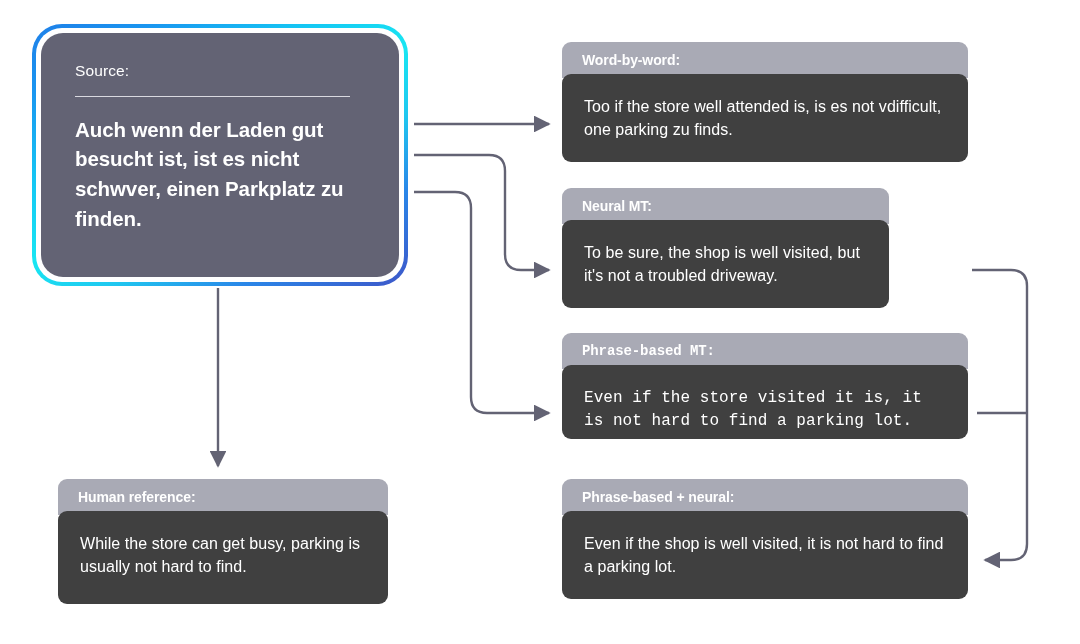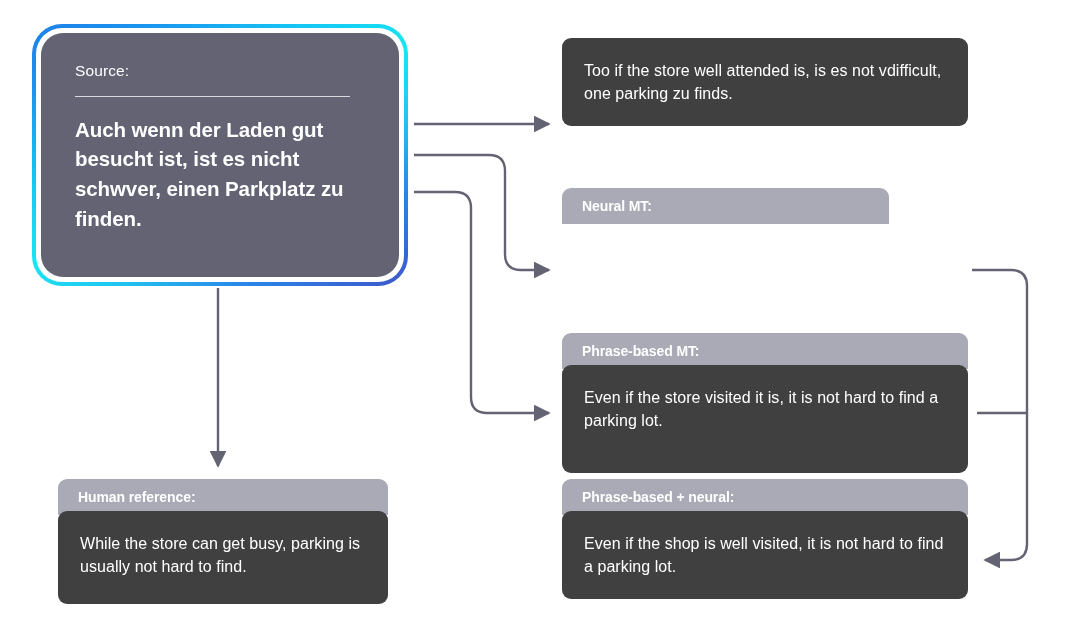--- a/index.html
+++ b/index.html
@@ -123,22 +123,22 @@
     margin: 0;
   }
 
   
   #card-wbw      { left: 562px; top: 42px;  width: 406px; }
   #card-wbw  .card-body   { height: 88px; }
 
   #card-neural   { left: 562px; top: 188px; width: 327px; }
   #card-neural .card-body { height: 88px; }
 
-  #card-phrase   { left: 562px; top: 333px; width: 406px; }
-  #card-phrase .card-body { height: 108px; }
+  #card-phrase   { left: 562px; top: 333px; width: 406px; font-family: Liberation Mono, monospace; }
+  #card-phrase .card-body { height: 74px; }
 
   #card-phrneu   { left: 562px; top: 479px; width: 406px; }
   #card-phrneu .card-body { height: 88px; }
 
   #card-human    { left: 58px;  top: 479px; width: 330px; }
   #card-human .card-body  { height: 93px; }
 </style>
 </head>
 <body>
 
@@ -165,29 +165,35 @@
 
   <div class="source-wrap">
     <div class="source-box">
       <p class="source-label">Source:</p>
       <div class="source-divider"></div>
       <p class="source-text">Auch wenn der Laden gut besucht ist, ist es nicht schwver, einen Parkplatz zu finden.</p>
     </div>
   </div>
 
   <div class="card" id="card-wbw">
+    <div class="card-header">
+      <span class="card-header-text">Word-by-word:</span>
+    </div>
     <div class="card-body">
       <p class="card-body-text">Too if the store well attended is, is es not vdifficult, one parking zu finds.</p>
     </div>
   </div>
 
   <div class="card" id="card-neural">
     <div class="card-header">
       <span class="card-header-text">Neural MT:</span>
     </div>
+    <div class="card-body">
+      <p class="card-body-text">To be sure, the shop is well visited, but it's not a troubled driveway.</p>
+    </div>
   </div>
 
   <div class="card" id="card-phrase">
     <div class="card-header">
       <span class="card-header-text">Phrase-based MT:</span>
     </div>
     <div class="card-body">
       <p class="card-body-text">Even if the store visited it is, it is not hard to find a parking lot.</p>
     </div>
   </div>

